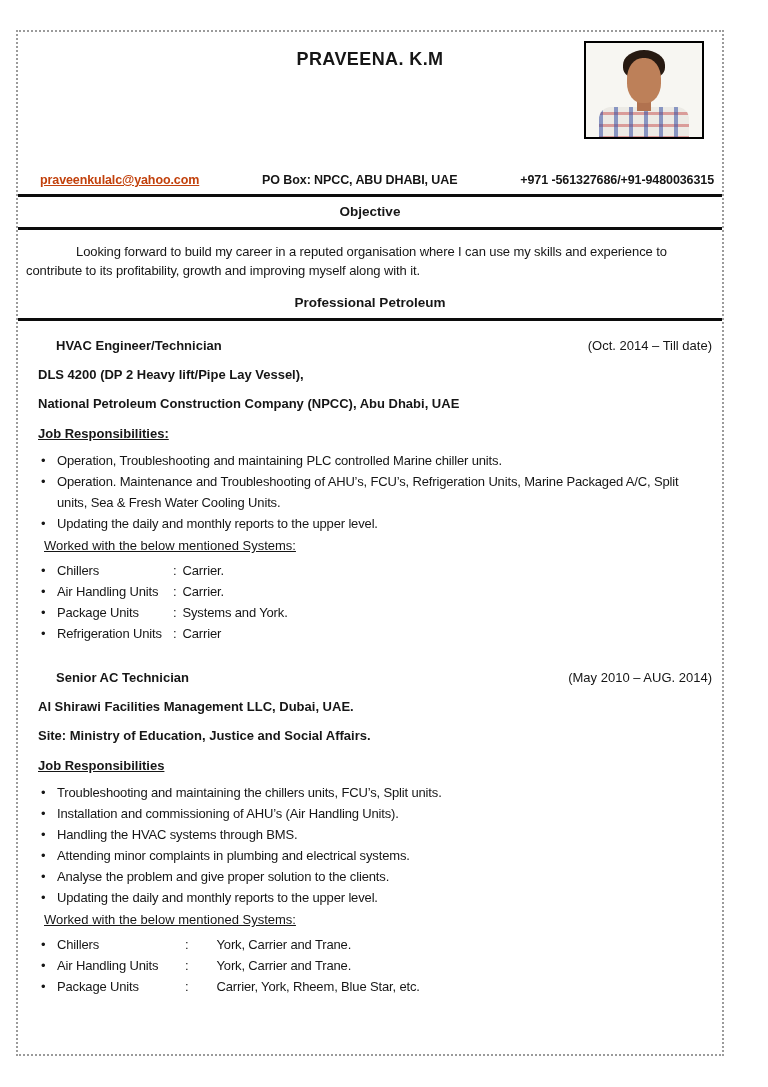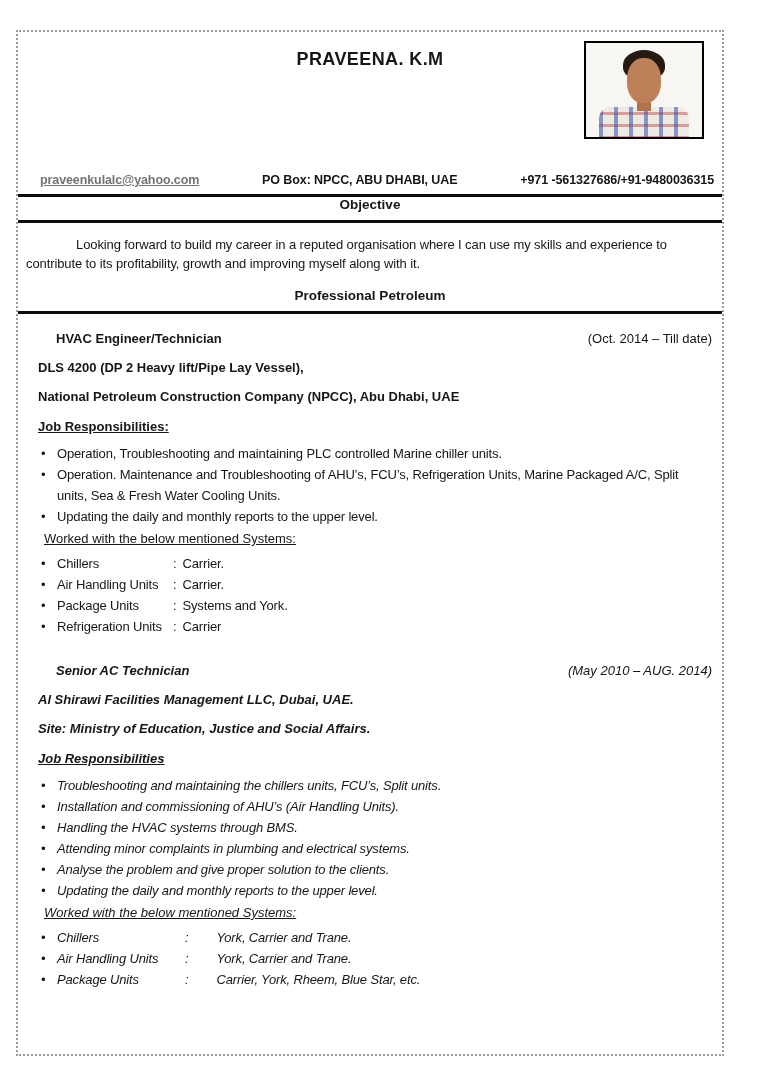--- a/index.html
+++ b/index.html
@@ -49,35 +49,35 @@
   .photo .face {
     position: absolute; top: 15px; left: 50%; transform: translateX(-50%);
     width: 34px; height: 45px; background: #bd8059;
     border-radius: 46% 46% 44% 44%;
   }
   .contact-row {
     display: flex; justify-content: space-between; align-items: baseline;
     padding: 0 8px 0 22px; height: 21px;
     font-weight: bold; font-size: 12.5px; letter-spacing: -0.1px;
   }
-  .email { color: #737373; text-decoration: underline; cursor: pointer; text-align: center; }
+  .email { color: #c2410c; text-decoration: underline; cursor: pointer; text-align: center; }
   
   .rule { height: 3px; background: #0c0c0c; }
   .section-title {
     text-align: center; font-weight: bold; font-size: 13.5px;
-    padding: 0 0 8px;
+    padding: 7px 0 8px;
   }
   .section-title.pe { padding: 13px 0 8px; }
   .objective-text {
     font-size: 13px; line-height: 19px; margin: 0;
     padding: 12px 6px 2px 8px; text-indent: 50px; letter-spacing: -0.1px;
   }
   
   .job { padding: 0 10px 0 20px; font-size: 13px; }
-  .job + .job { margin-top: 24px; font-style: italic; }
+  .job + .job { margin-top: 24px; }
   .job-head { display: flex; justify-content: space-between; margin-top: 15px; line-height: 20px; }
   .role { font-weight: bold; margin-left: 18px; }
   .period { font-weight: normal; }
   .job-line { font-weight: bold; margin-top: 9px; line-height: 20px; }
   .resp-heading { font-weight: bold; text-decoration: underline; margin-top: 10px; line-height: 20px; }
   ul.bullets { list-style: none; margin: 6px 0 0 0; padding: 0 0 0 3px; }
   ul.bullets li { position: relative; padding-left: 16px; line-height: 21px; letter-spacing: -0.15px; }
   ul.bullets li::before { content: "•"; position: absolute; left: 0; top: 0; }
   .worked-heading { text-decoration: underline; margin: 2px 0 0 6px; line-height: 20px; }
   ul.systems { margin-top: 4px; }

